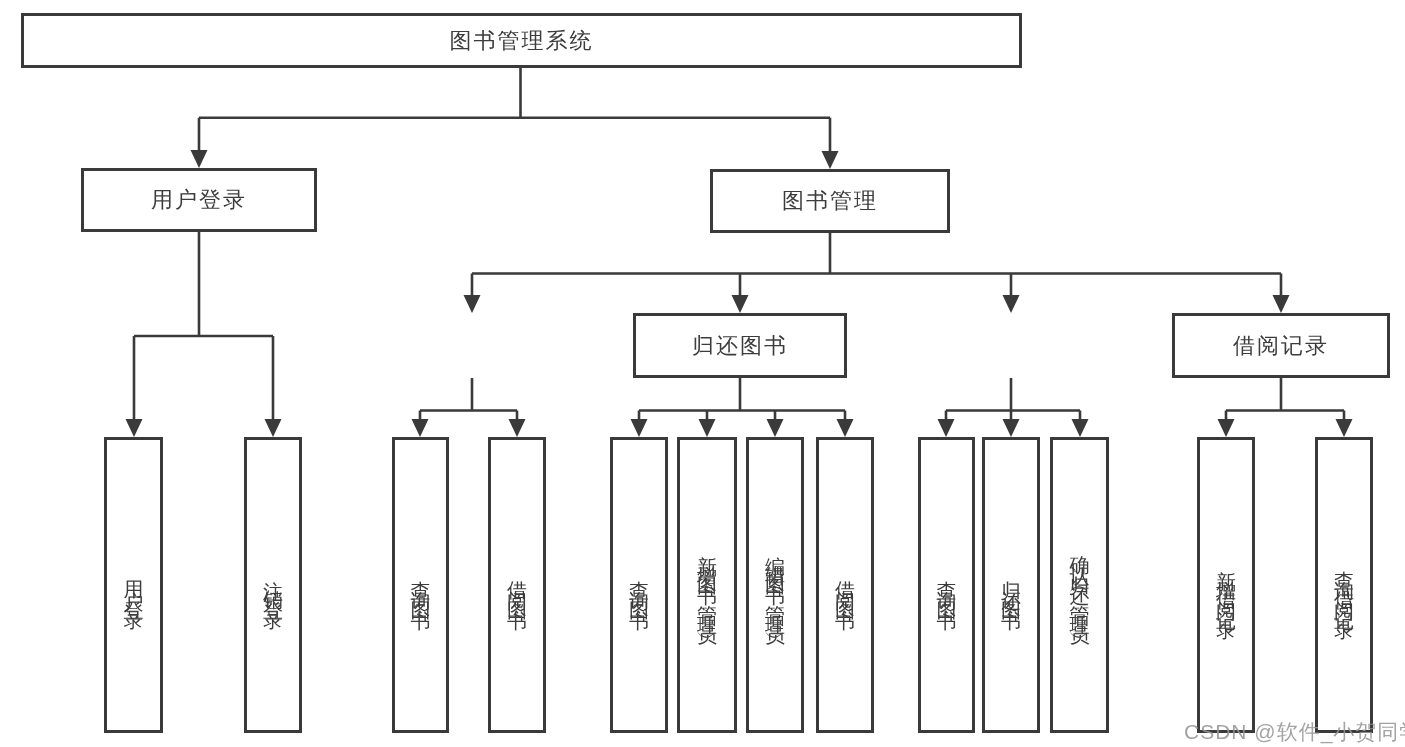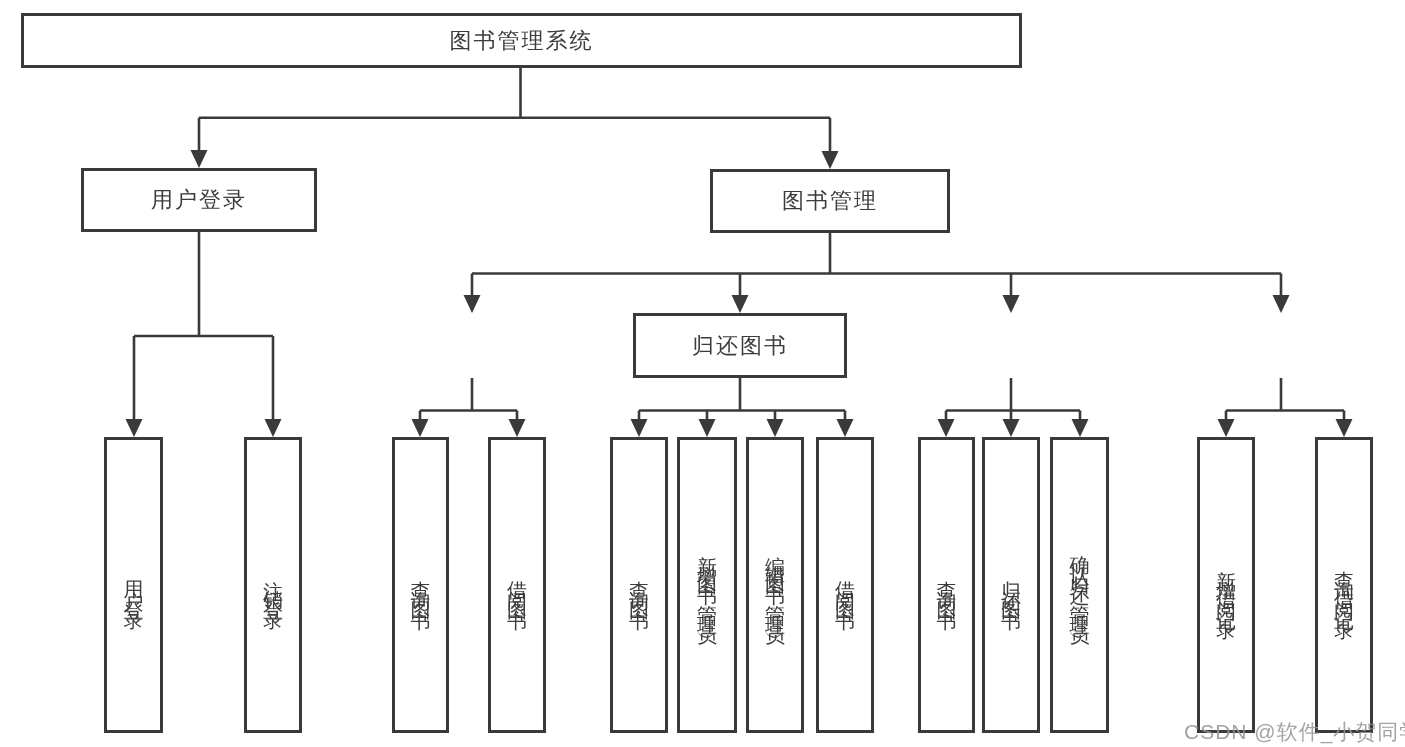--- a/index.html
+++ b/index.html
@@ -115,20 +115,23 @@
   <div class="node node-h" style="left:81px;top:168px;width:236px;height:64px">
     <span>用户登录</span>
   </div>
   <div class="node node-h" style="left:710px;top:169px;width:240px;height:64px">
     <span>图书管理</span>
   </div>
 
   <div class="node node-h" style="left:633px;top:313px;width:214px;height:65px">
     <span>归还图书</span>
   </div>
+  <div class="node node-h" style="left:1172px;top:313px;width:218px;height:65px">
+    <span>借阅记录</span>
+  </div>
 
   <div class="node node-v" style="left:104px;top:437px;width:59px;height:296px">
     <span>用户登录</span>
   </div>
   <div class="node node-v" style="left:244px;top:437px;width:58px;height:296px">
     <span>注销登录</span>
   </div>
 
   <div class="node node-v" style="left:392px;top:437px;width:57px;height:296px">
     <span>查询图书</span>

